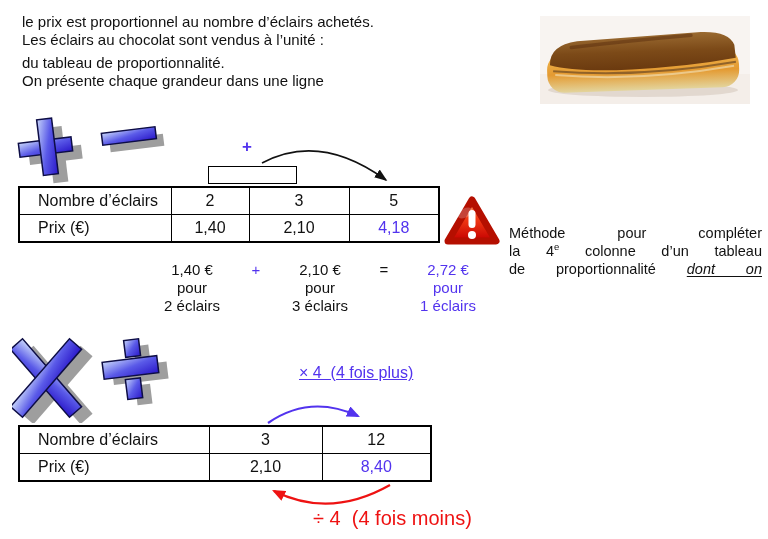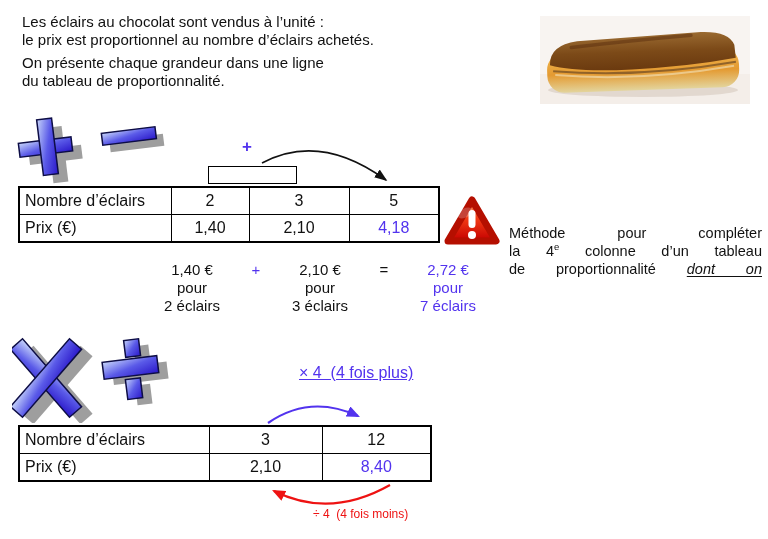--- a/index.html
+++ b/index.html
@@ -9,21 +9,21 @@
   }
   .abs { position:absolute; }
 
   
   .intro { left:22px; top:13px; font-size:15px; line-height:17.5px; }
   .intro .pgap { height:6px; }
 
   
   table.ptable { border-collapse:collapse; border:2px solid #000; table-layout:fixed; }
   table.ptable td { border:1.5px solid #000; height:26px; font-size:16px; padding:0; overflow:hidden; }
-  table.ptable td.lbl { text-align:left; padding-left:5px; }
+  table.ptable td.lbl { text-align:left; padding-left:18px; }
   table.ptable td.val { text-align:center; }
   .accent { color:var(--accent_purple,#5233EE); }
   .red    { color:var(--accent_red,#EE1212); }
 
   
   .bracket { left:208px; top:166px; width:89px; height:18px;
              border:1.5px solid #000; background:#fff; box-sizing:border-box; }
   .plus-op { left:242px; top:137px; font-size:17px; font-weight:bold; }
 
   
@@ -34,35 +34,35 @@
 
   
   .method { left:509px; top:185px; width:253px; font-size:14.5px; line-height:17.8px;margin-top:40px; }
   .method .jline { text-align:justify; text-align-last:justify; }
   .method .lline { text-align:left; }
   .method sup { font-size:9.5px; vertical-align:super; line-height:0; }
   .method u { text-decoration:underline; text-underline-offset:2px;font-style:italic; }
 
   
   .times-label { left:299px; top:364px; font-size:16px; white-space:pre;text-decoration:underline; }
-  .div-label   { left:313px; top:507px; font-size:12px; white-space:pre; }
+  .div-label   { left:313px; top:507px; font-size:20px; white-space:pre; }
 
   svg { display:block; }
 </style>
 </head>
 <body>
 
 <div class="page">
 
   <div class="abs intro">
+    <div>le prix est proportionnel au nombre d’éclairs achetés.</div>
     <div>Les éclairs au chocolat sont vendus à l’unité :</div>
-    <div>le prix est proportionnel au nombre d’éclairs achetés.</div>
     <div class="pgap"></div>
+    <div>du tableau de proportionnalité.</div>
     <div>On présente chaque grandeur dans une ligne</div>
-    <div>du tableau de proportionnalité.</div>
   </div>
 
   <svg class="abs" style="left:540px; top:16px;" width="210" height="88" viewBox="0 0 210 88">
     <defs>
       <linearGradient id="bodyGrad" x1="0" y1="0" x2="0" y2="1">
         <stop offset="0" stop-color="#f2b952"></stop>
         <stop offset="0.55" stop-color="#e49a31"></stop>
         <stop offset="1" stop-color="#e3d49c"></stop>
       </linearGradient>
       <linearGradient id="chocGrad" x1="0" y1="0" x2="0" y2="1">
@@ -150,21 +150,21 @@
     <div class="sop accent">+</div>
     <div class="scol">
       <div>2,10 €</div>
       <div>pour</div>
       <div>3 éclairs</div>
     </div>
     <div class="sop">=</div>
     <div class="scol accent">
       <div>2,72 €</div>
       <div>pour</div>
-      <div>7 éclairs</div>
+      <div>1 éclairs</div>
     </div>
   </div>
 
   <svg class="abs" style="left:443px; top:194px;" width="58" height="53" viewBox="0 0 58 53">
     <defs>
       <linearGradient id="redGrad" x1="0" y1="0" x2="0" y2="1">
         <stop offset="0" stop-color="#ff9a60"></stop>
         <stop offset="0.45" stop-color="#f23b15"></stop>
         <stop offset="1" stop-color="#c40000"></stop>
       </linearGradient>

